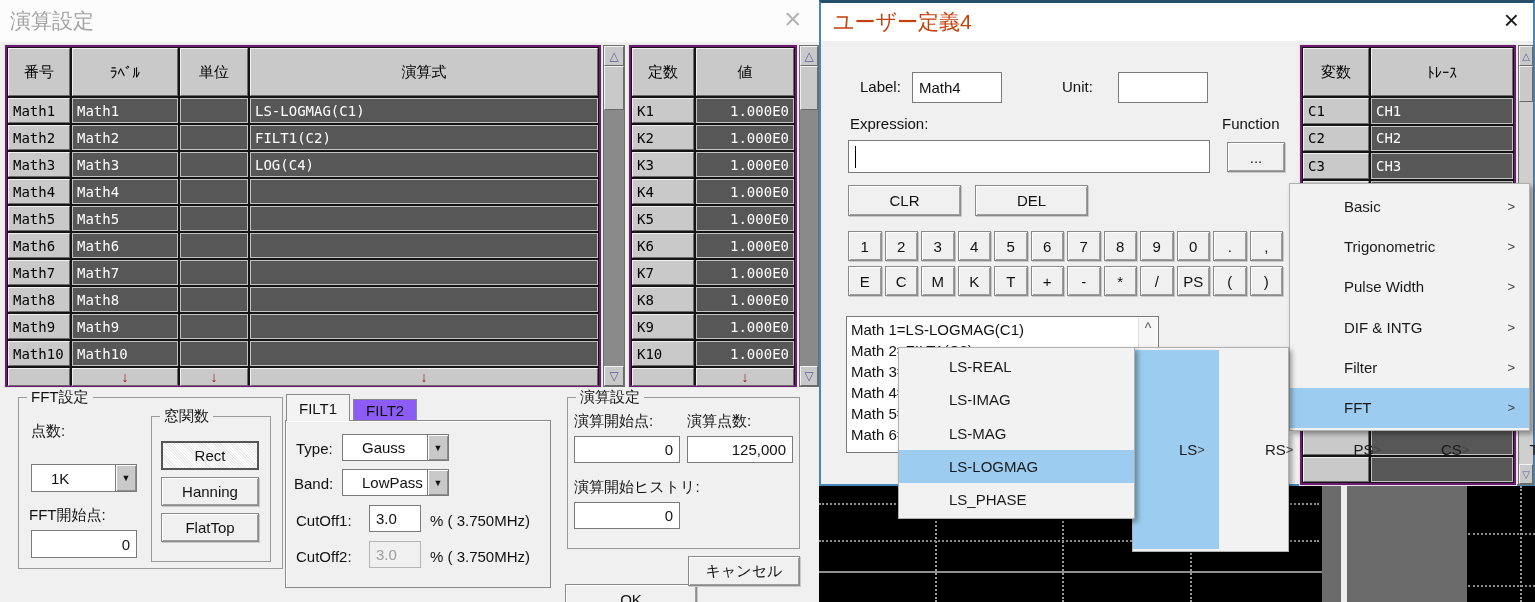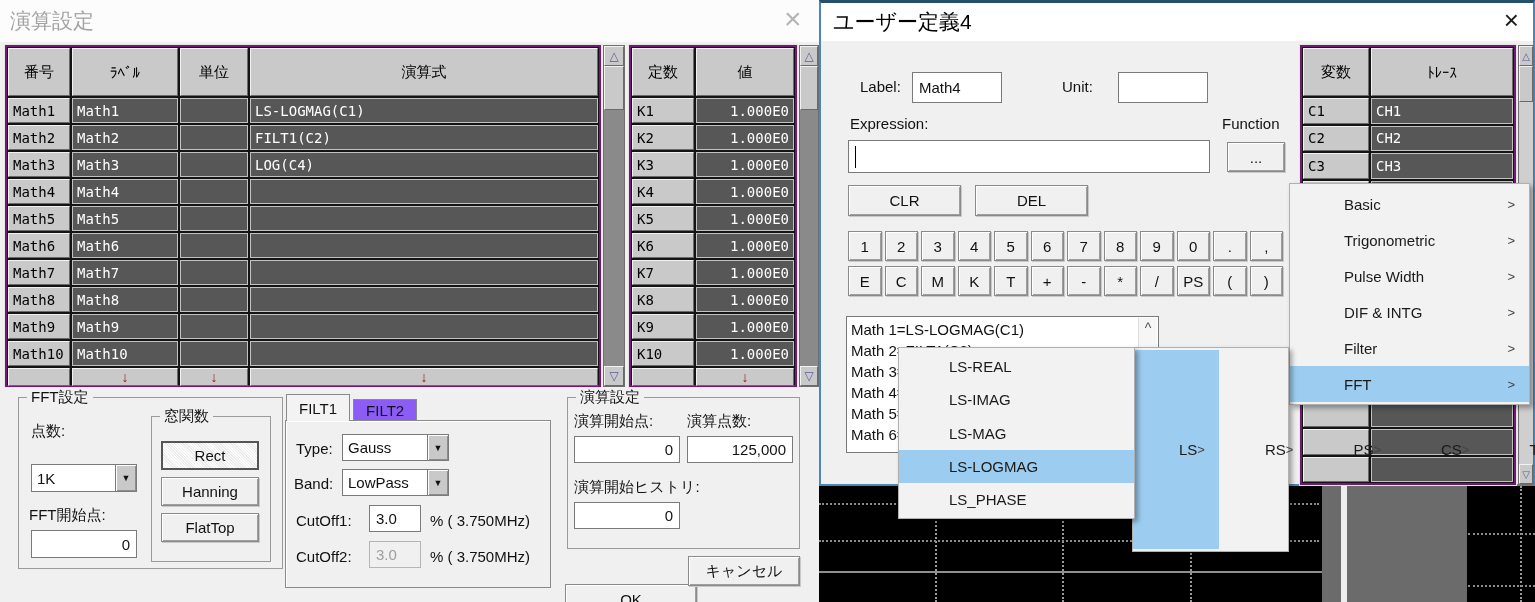--- a/index.html
+++ b/index.html
@@ -38,21 +38,21 @@
   .group{position:absolute;border:1px solid #9a9a9a}
   .glabel{position:absolute;top:-10px;left:8px;background:#f0f0f0;padding:0 4px;font-size:15px}
   .sublabel{position:absolute;font-size:15px}
 
   .inp{position:absolute;background:#fff;border:1px solid #7a7a7a;display:flex;align-items:center;
        padding:0 6px;font-size:15px}
   .inp.right{justify-content:flex-end}
   .inp.disabled{background:#f0f0f0;color:#9d9d9d;border-color:#b5b5b5}
 
   .combo{position:absolute;display:flex;background:#fff;border:1px solid #7a7a7a;align-items:stretch}
-  .combo .cv{flex:1;display:flex;align-items:center;padding-left:5px;font-size:15px}
+  .combo .cv{flex:1;display:flex;align-items:center;padding-left:19px;font-size:15px}
   .combo .cbtn{width:21px;background:#c9c9c9;border-left:1px solid #7a7a7a;display:flex;align-items:center;
                justify-content:center;font-size:9px;color:#111;box-shadow:inset 1px 1px 0 #fff,inset -1px -1px 0 #8d8d8d}
 
   .btn3d{background:#f0f0f0;border:1px solid #8a8a8a;box-shadow:inset 1px 1px 0 #fff,inset -1px -1px 0 #9e9e9e,1px 1px 0 #c9c9c9;
          display:flex;align-items:center;justify-content:center;font-size:15px;color:#111}
   .btn3d.selected{background:repeating-linear-gradient(45deg,#fdfdfd 0 1px,#ebebeb 1px 2px);
                   border:2px solid #555;box-shadow:none}
   .winbtns{position:absolute;left:142px;top:40px;width:98px;display:flex;flex-direction:column;gap:7px}
   .winbtns .btn3d{height:29px;flex:none}
 
@@ -63,21 +63,21 @@
   .tabpanel{position:absolute;left:285px;top:420px;width:266px;height:168px;background:#f0f0f0;
             border:1px solid #8a8a8a;box-shadow:inset 1px 1px 0 #fff}
 
   .okbtn,.cancelbtn{position:absolute;height:30px}
   .suffix{position:absolute;font-size:15px}
 
   
   .dialog{position:absolute;left:819px;top:0;width:716px;height:486px;background:#f0f0f0;
           border:2px solid #4a86b8;border-top:3px solid #24506e;z-index:5}
   .dlg-titlebar{position:absolute;left:0;top:0;right:0;height:38px;background:#fff}
-  .dlg-title{position:absolute;left:12px;top:5px;font-size:21px;color:#000000}
+  .dlg-title{position:absolute;left:12px;top:5px;font-size:21px;color:#c2410c}
   .dlg-close{position:absolute;right:14px;top:2px;font-size:26px;color:#1a1a1a;font-weight:300}
 
   .keyrow{position:absolute;left:27px;display:flex;gap:3px}
   .keyrow .btn3d{width:33.5px;height:30px;flex:none;font-size:15px}
 
   .listbox{position:absolute;left:25px;top:313px;width:313px;height:137px;background:#fff;
            border:1px solid #7a7a7a;overflow:hidden;padding:2px 4px}
   .listbox .line{font-size:15px;line-height:21px;white-space:nowrap;color:#111}
   .list-scroll{position:absolute;right:1px;top:1px;bottom:1px;width:19px;background:#f6f6f6;border-left:1px solid #ddd}
   .list-scroll .up{display:flex;justify-content:center;padding-top:2px;font-size:14px;color:#555}
@@ -90,21 +90,21 @@
   .vvsb .thumb{height:36px}
   .vvsb .track{background:#cfcfcf}
 
   
   .menu{position:absolute;background:#f2f2f2;border:1px solid #b0b0b0;display:flex;flex-direction:column;
         padding:2px 0;box-shadow:3px 3px 5px rgba(0,0,0,.35)}
   .mi{flex:1;display:flex;align-items:center;font-size:15px;color:#1a1a1a}
   .mi .lbl{flex:1;text-align:left}
   .mi .chev{padding-right:14px;font-size:13px;color:#444}
   .mi.hl{background:#9ccdf0}
-  #function-menu{left:1289px;top:183px;width:241px;height:222px;z-index:30}
+  #function-menu{left:1289px;top:183px;width:241px;height:248px;z-index:30}
   #function-menu .lbl{padding-left:54px}
   #fft-submenu{left:1132px;top:347px;width:157px;height:205px;z-index:31}
   #fft-submenu .lbl{padding-left:46px}
   #ls-submenu{left:898px;top:347px;width:237px;height:172px;z-index:32}
   #ls-submenu .lbl{padding-left:50px}
 
   
   .bg-bottom{position:absolute;left:819px;top:486px;width:716px;height:116px;background:#000;z-index:1}
   .bg-bottom .vdot{position:absolute;top:0;height:100%;width:0;border-left:2px dotted #9a9a9a}
   .bg-bottom .hdot{position:absolute;height:0;border-top:2px dotted #8a8a8a}

